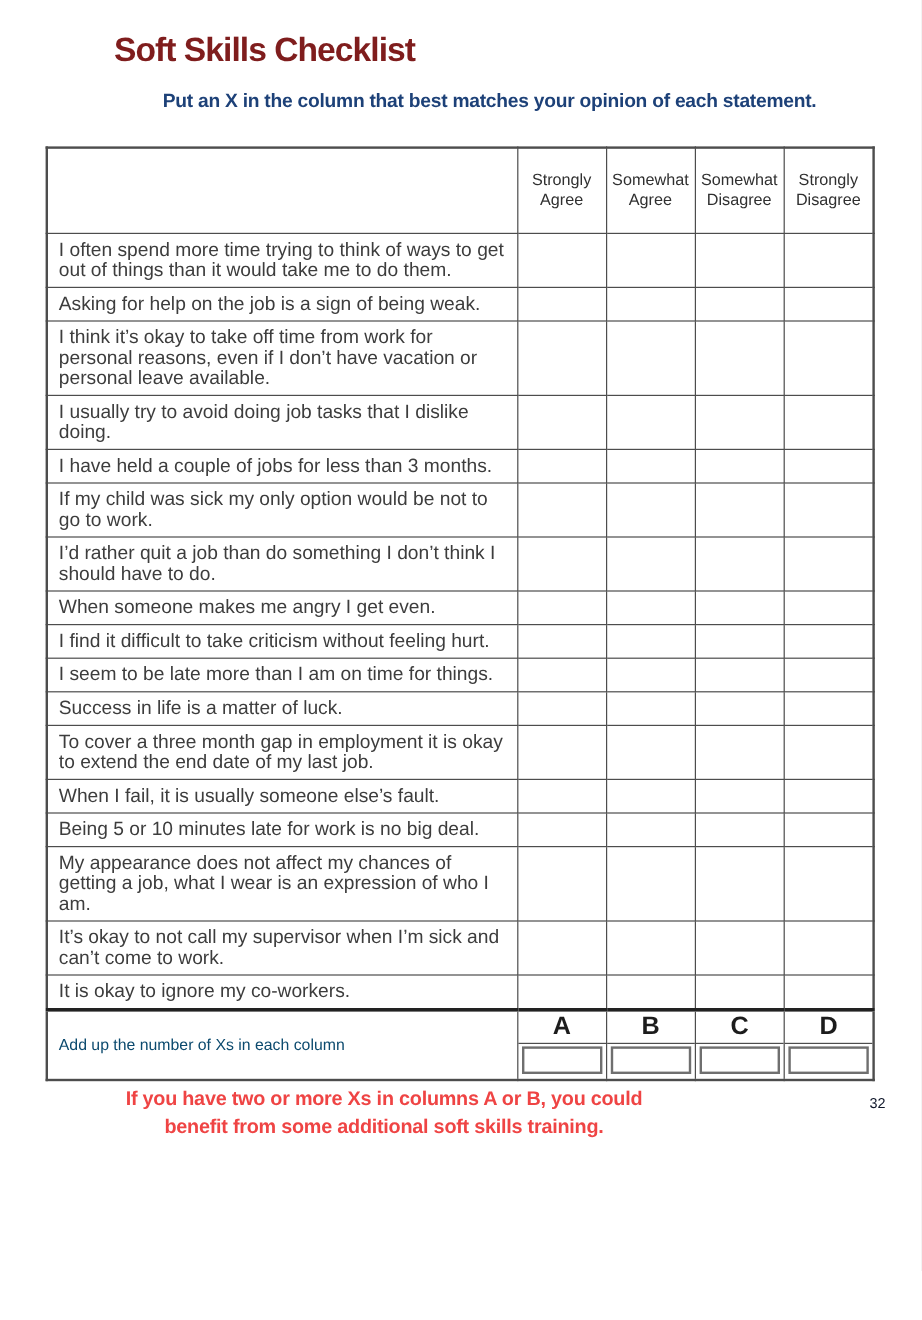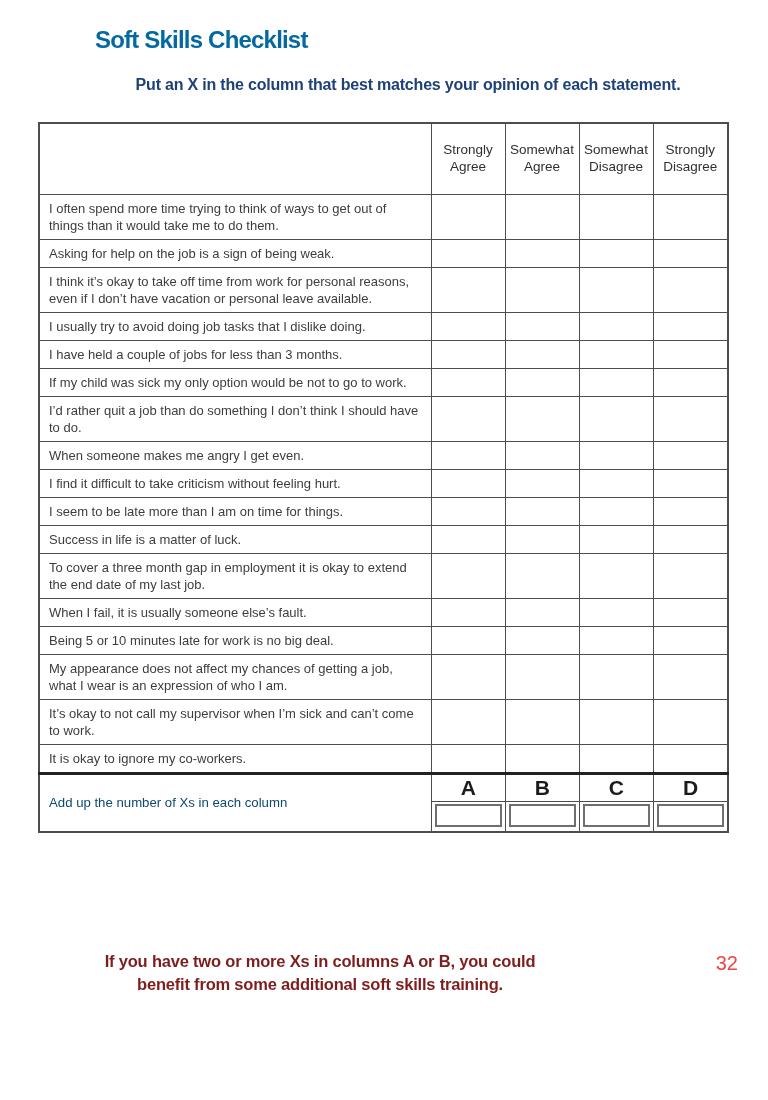--- a/index.html
+++ b/index.html
@@ -9,24 +9,24 @@
     width: 768px;
     height: 1100px;
     background: #ffffff;
     font-family: "Liberation Sans", "DejaVu Sans", sans-serif;
     overflow: hidden;
   }
   .doc-title {
     position: absolute;
     left: 95px;
     top: 26px;
-    font-size: 24px;
+    font-size: 28px;
     font-weight: 800;
     letter-spacing: -0.8px;
-    color: #0369a1;
+    color: #7f1d1d;
   }
   .instruction {
     position: absolute;
     left: 0;
     top: 76px;
     width: 768px;
     text-align: center;
     font-size: 16px;
     font-weight: 700;
     letter-spacing: -0.2px;
@@ -54,21 +54,21 @@
     height: 52px;
     font-weight: 400;
     font-size: 13.5px;
     line-height: 1.25;
     color: #303030;
     text-align: center;
     padding: 18px 1px;
   }
   th.head-stmt { background: #ffffff; }
   td.stmt {
-    font-size: 13px;
+    font-size: 16px;
     line-height: 17px;
     color: #3d3d3d;
     padding: 5px 10px 5px 9px;
     height: 27px;
   }
   td.ans { background: #ffffff; }
   tr.summary td { border-top: 3px solid #222222; }
   td.sum-label {
     font-size: 13.2px;
     color: #0c4a6e;
@@ -90,33 +90,32 @@
     margin: 2px 3px 4px 3px;
     border: 2px solid #6f6f6f;
     background: #ffffff;
   }
   .footer-note {
     position: absolute;
     left: 0;
     top: 905px;
     width: 640px;
     text-align: center;
-    color: #7f1d1d;
+    color: #ef4444;
     font-size: 16.5px;
     font-weight: 700;
     letter-spacing: -0.2px;
     line-height: 23px;
-    margin-top: 45px;
   }
   .page-number {
     position: absolute;
-    top: 952px;
+    top: 912px;
     right: 30px;
-    color: #ef4444;
-    font-size: 20px;
+    color: #0f172a;
+    font-size: 12px;
   }
 </style>
 </head>
 <body>
 
 <div class="page">
 
   <h1 class="doc-title">Soft Skills Checklist</h1>
 
   <p class="instruction">Put an X in the column that best matches your opinion of each statement.</p>

